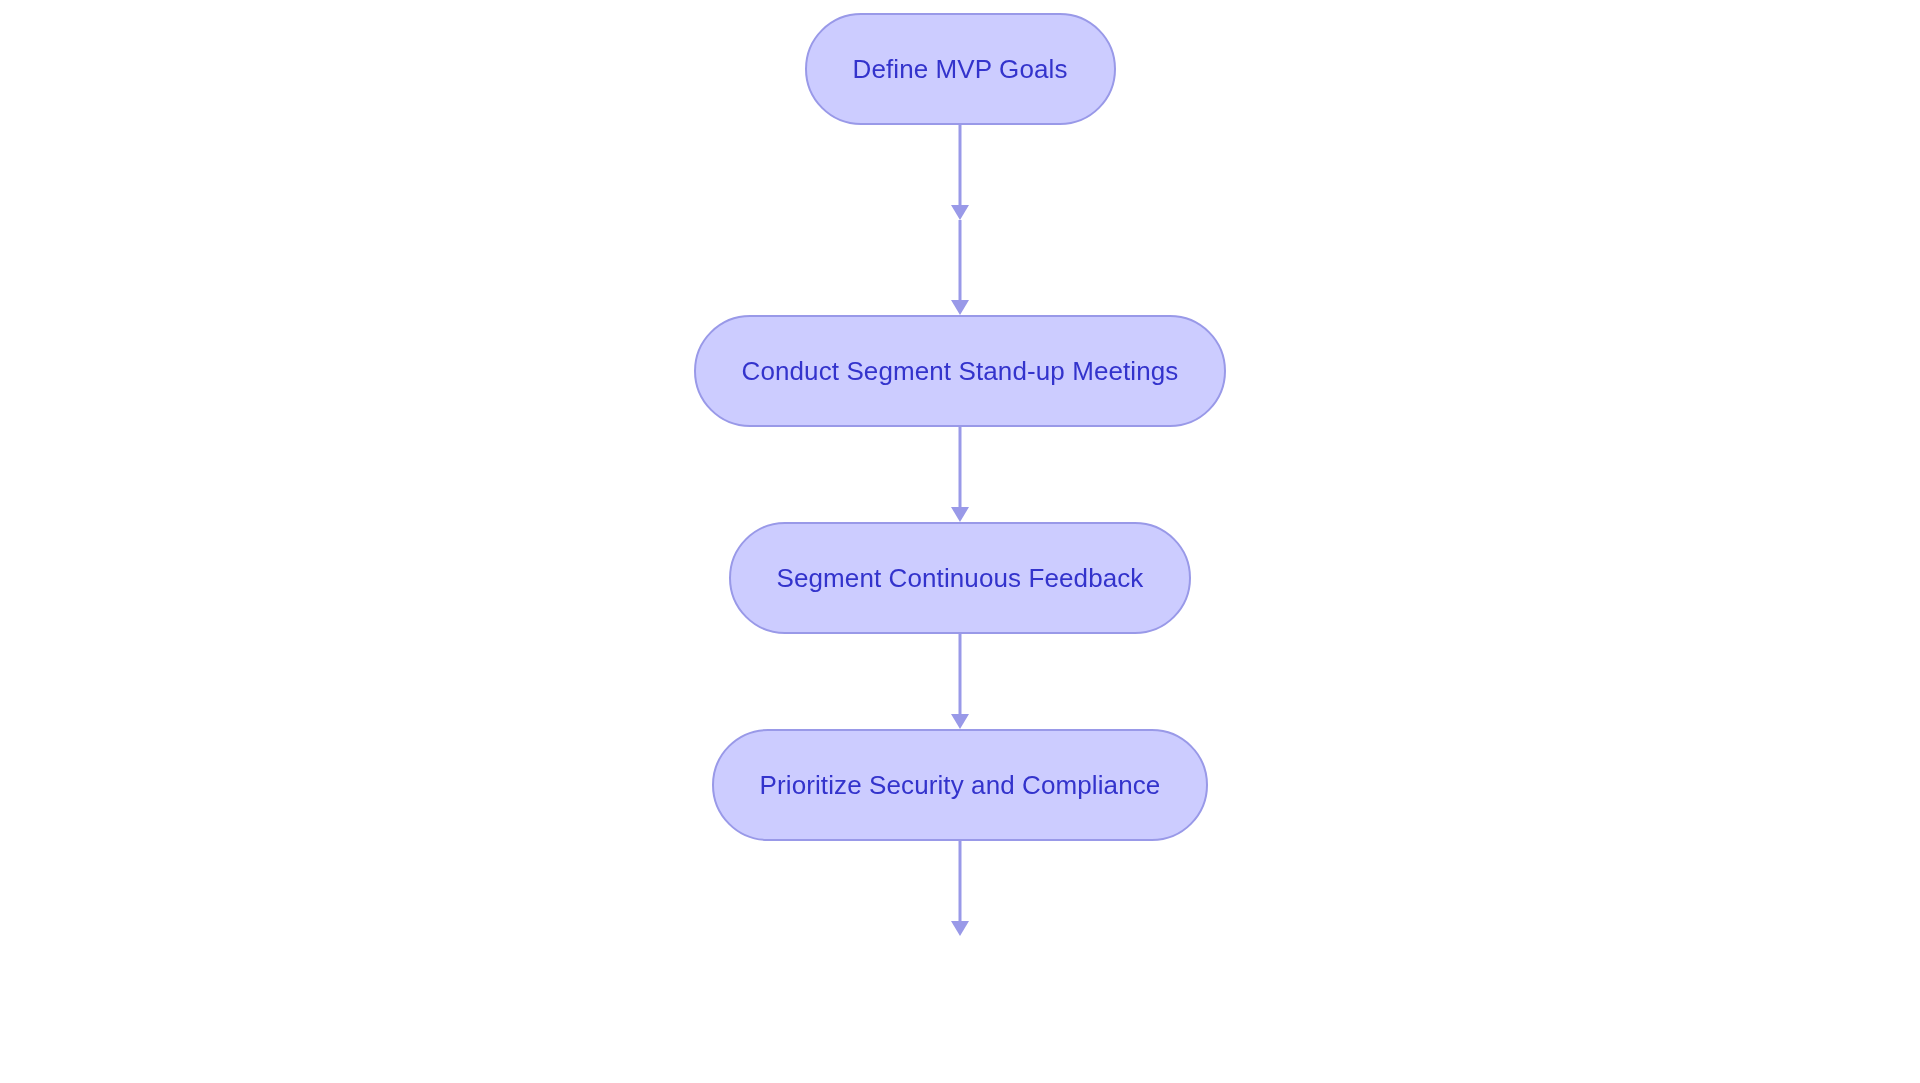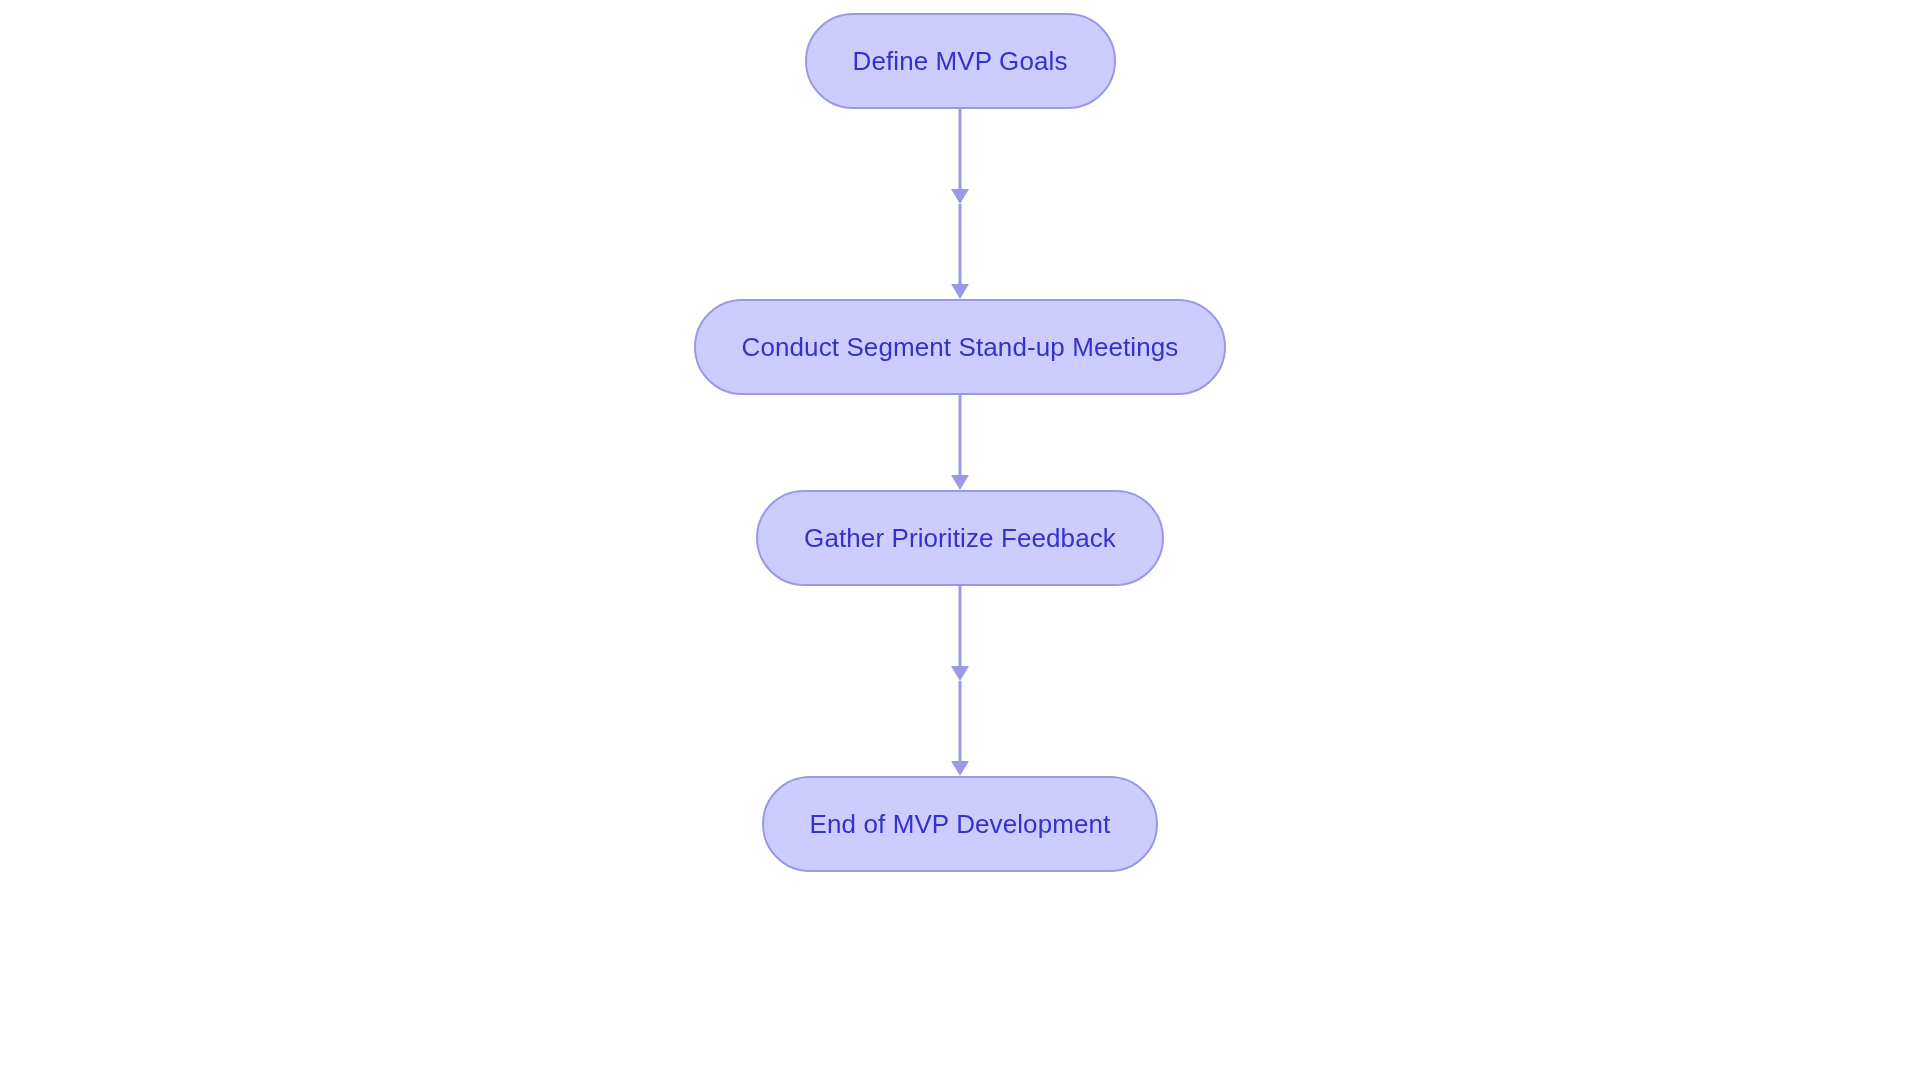--- a/index.html
+++ b/index.html
@@ -40,21 +40,21 @@
     font-family: "Liberation Sans", sans-serif;
     font-size: 26px;
     font-weight: 400;
     line-height: 1;
     letter-spacing: 0.1px;
     white-space: nowrap;
     display: flex;
     align-items: center;
     justify-content: center;
     box-sizing: border-box;
-    height: 96px;
+    height: 112px;
     padding: 3px 46px;
     min-width: 260px;
   }
 
   .flow-node-label {
     display: block;
     pointer-events: none;
   }
 
   .flow-edge {
@@ -88,32 +88,32 @@
     <div class="flow-node">
       <span class="flow-node-label">Conduct Segment Stand-up Meetings</span>
     </div>
 
     <svg class="flow-edge" viewBox="0 0 26 95" aria-hidden="true">
       <line x1="13" y1="0" x2="13" y2="80" stroke="#9999e8" stroke-width="3"></line>
       <polygon points="4,80 22,80 13,95" fill="#9999e8"></polygon>
     </svg>
 
     <div class="flow-node">
-      <span class="flow-node-label">Gather Prioritize Feedback</span>
+      <span class="flow-node-label">Segment Continuous Feedback</span>
+    </div>
+
+    <svg class="flow-edge" viewBox="0 0 26 95" aria-hidden="true">
+      <line x1="13" y1="0" x2="13" y2="80" stroke="#9999e8" stroke-width="3"></line>
+      <polygon points="4,80 22,80 13,95" fill="#9999e8"></polygon>
+    </svg>
+
+    <div class="flow-node">
+      <span class="flow-node-label">Prioritize Security and Compliance</span>
     </div>
 
     <svg class="flow-edge" viewBox="0 0 26 95" aria-hidden="true">
       <line x1="13" y1="0" x2="13" y2="80" stroke="#9999e8" stroke-width="3"></line>
       <polygon points="4,80 22,80 13,95" fill="#9999e8"></polygon>
     </svg>
 
 
-    <svg class="flow-edge" viewBox="0 0 26 95" aria-hidden="true">
-      <line x1="13" y1="0" x2="13" y2="80" stroke="#9999e8" stroke-width="3"></line>
-      <polygon points="4,80 22,80 13,95" fill="#9999e8"></polygon>
-    </svg>
-
-    <div class="flow-node">
-      <span class="flow-node-label">End of MVP Development</span>
-    </div>
-
   </div>
 </div>
 
 </body></html>

